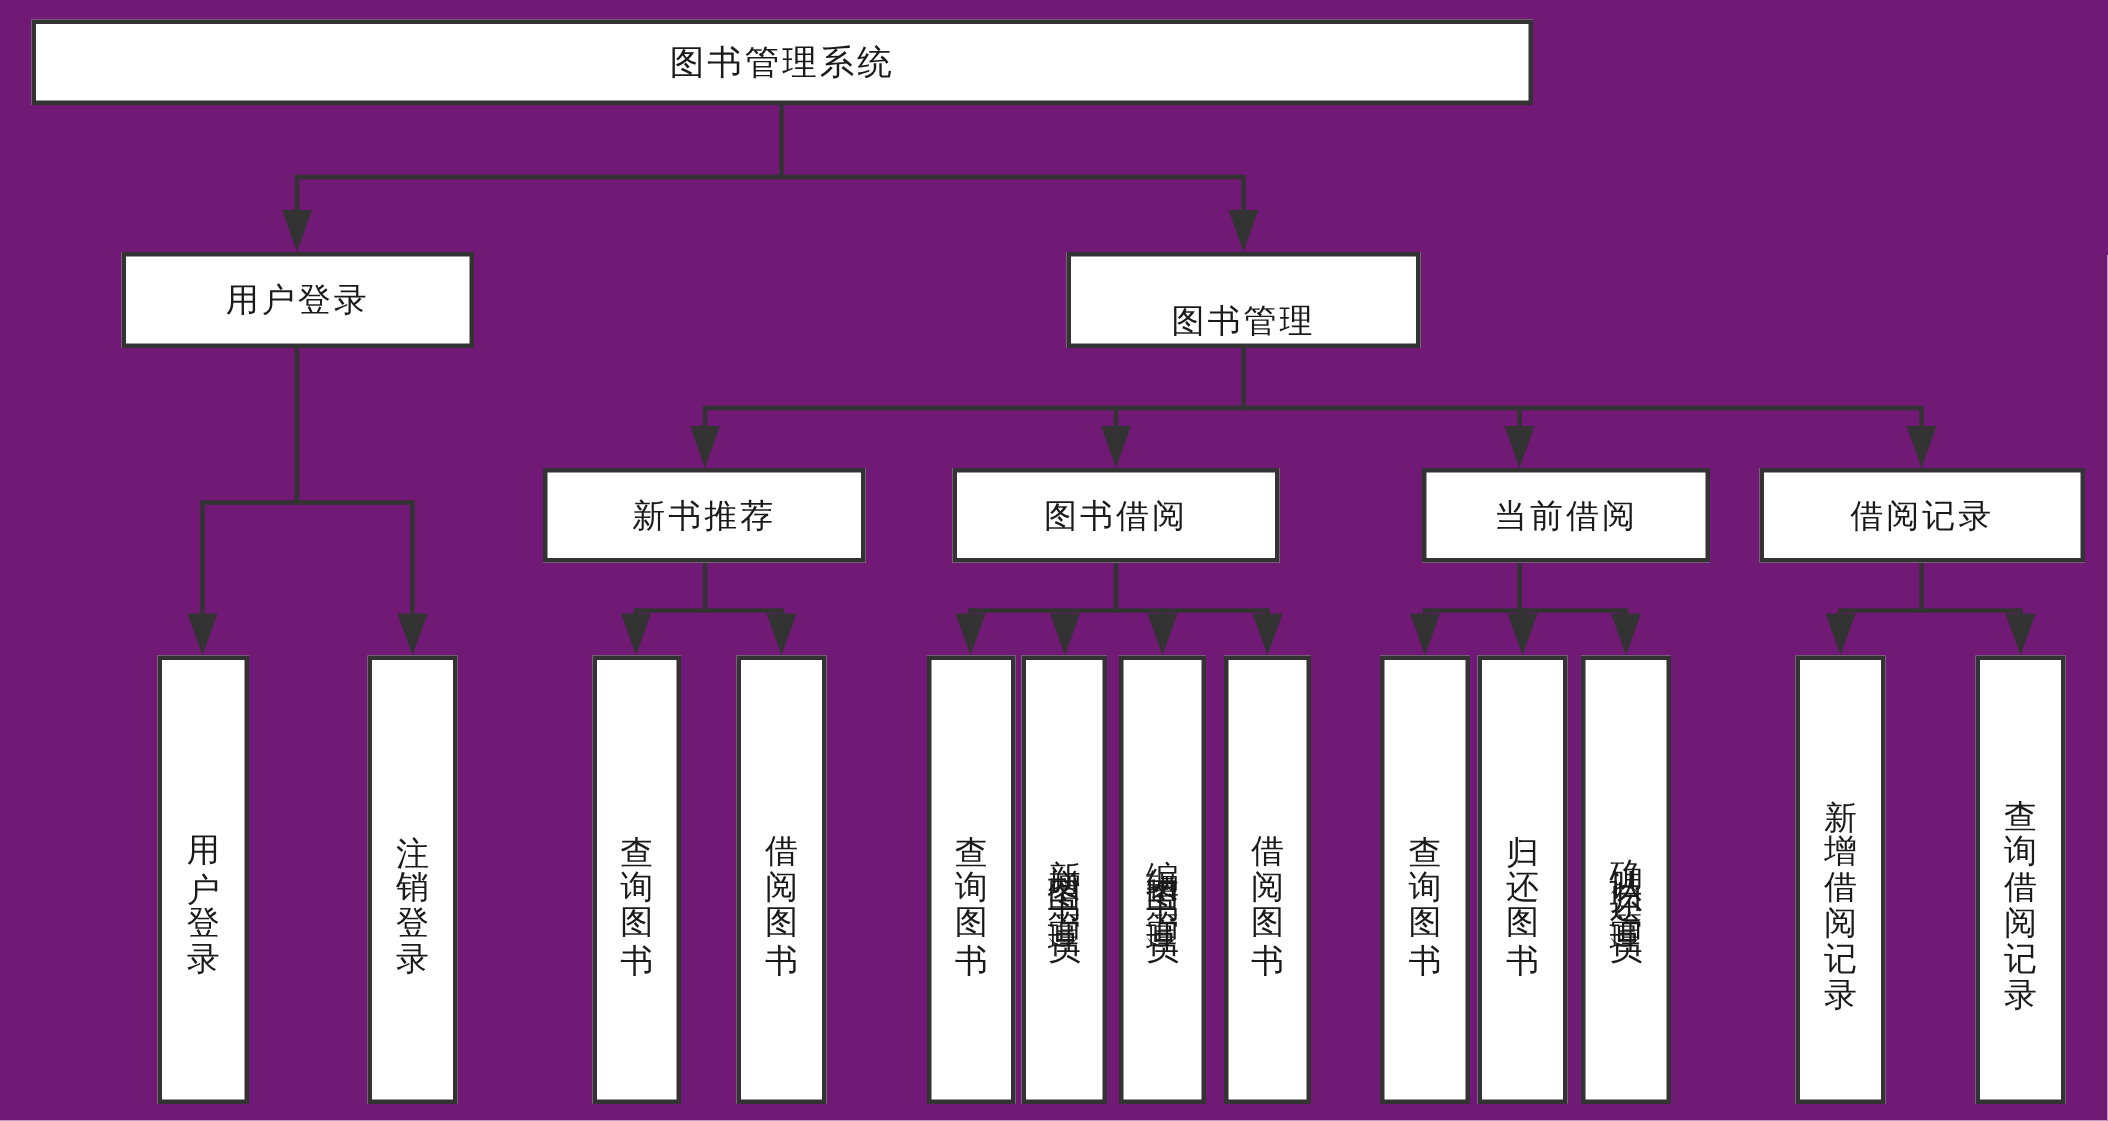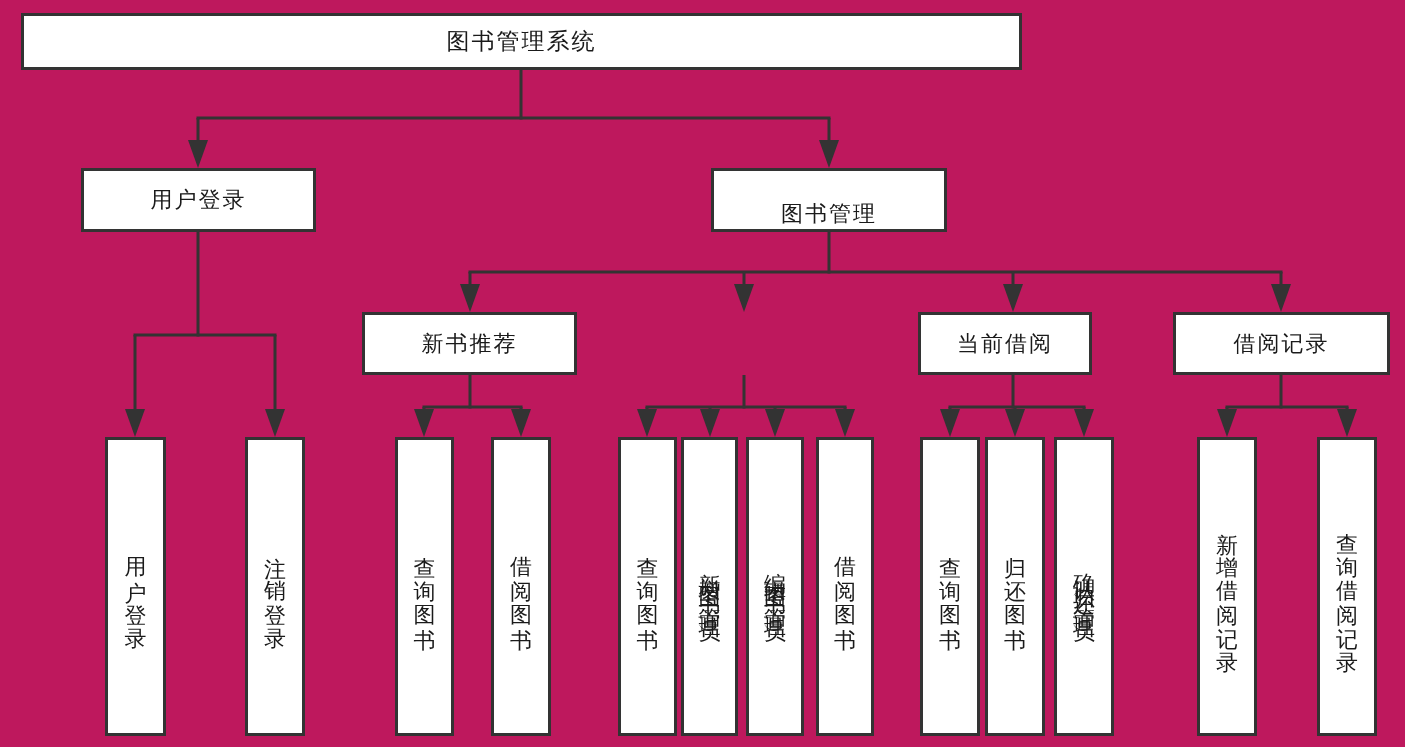--- a/index.html
+++ b/index.html
@@ -1,20 +1,20 @@
 <!DOCTYPE html>
 <html><head>
 <meta charset="utf-8">
 <style>
   html,body { margin:0; padding:0; background:#ffffff; }
   .stage {
     position: relative;
     width: 1405px;
     height: 747px;
-    background: #be185d;
+    background: #701a75;
     font-family: "Liberation Sans", sans-serif;
     overflow: hidden;
   }
   svg.connectors {
     position: absolute;
     left: 0; top: 0;
     width: 1405px; height: 747px;
   }
   svg.connectors line { stroke: #333333; stroke-width: 3; }
   svg.connectors polygon { fill: #333333; }
@@ -141,21 +141,24 @@
   <div class="box" style="left:81px; top:168px; width:235px; height:64px;">
     <span class="h-label">用户登录</span>
   </div>
   <div class="box" style="left:711px; top:168px; width:236px; height:64px;align-items:flex-end;">
     <span class="h-label">图书管理</span>
   </div>
 
   <div class="box" style="left:362px; top:312px; width:215px; height:63px;">
     <span class="h-label">新书推荐</span>
   </div>
-  <div class="box" style="left:918px; top:312px; width:174px; height:63px;">
+  <div class="box" style="left:635px; top:312px; width:218px; height:63px;">
+    <span class="h-label">图书借阅</span>
+  </div>
+  <div class="box" style="left:948px; top:312px; width:192px; height:63px;">
     <span class="h-label">当前借阅</span>
   </div>
   <div class="box" style="left:1173px; top:312px; width:217px; height:63px;">
     <span class="h-label">借阅记录</span>
   </div>
 
   <div class="box leaf" style="left:105px; top:437px; width:61px; height:299px;">
     <span class="v-label" style="letter-spacing: 24px;">用户登录</span>
   </div>
   <div class="box leaf" style="left:245px; top:437px; width:60px; height:299px;">

